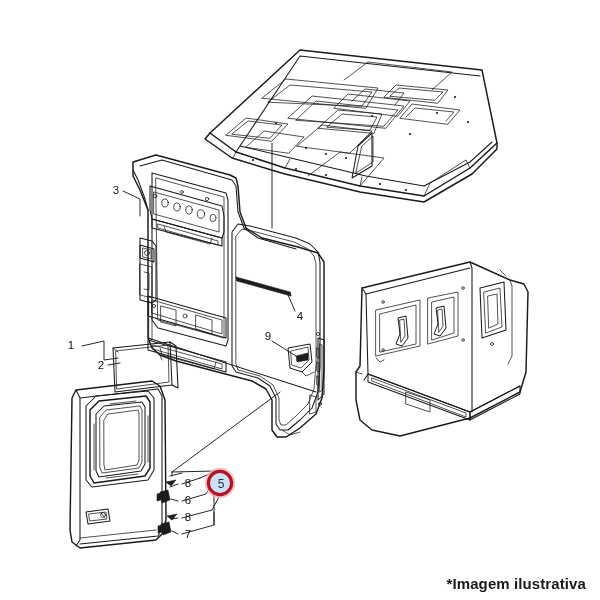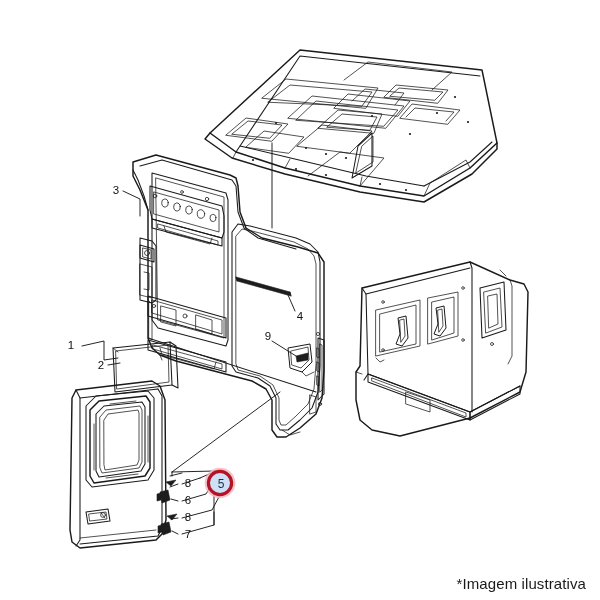--- a/index.html
+++ b/index.html
@@ -40,21 +40,21 @@
     fill:#15314d;
     text-anchor:middle;
     dominant-baseline:central;
   }
   #footnote{
     position:absolute;
     right:14px;
     bottom:8px;
     font-family:"Liberation Sans", sans-serif;
     font-size:15px;
-    font-weight:normal;
+    font-weight:bold;
     color:#1a1a1a;
     letter-spacing:.1px;
     white-space:nowrap;
   }
 </style>
 </head>
 <body>
 
 <div id="stage">
 

